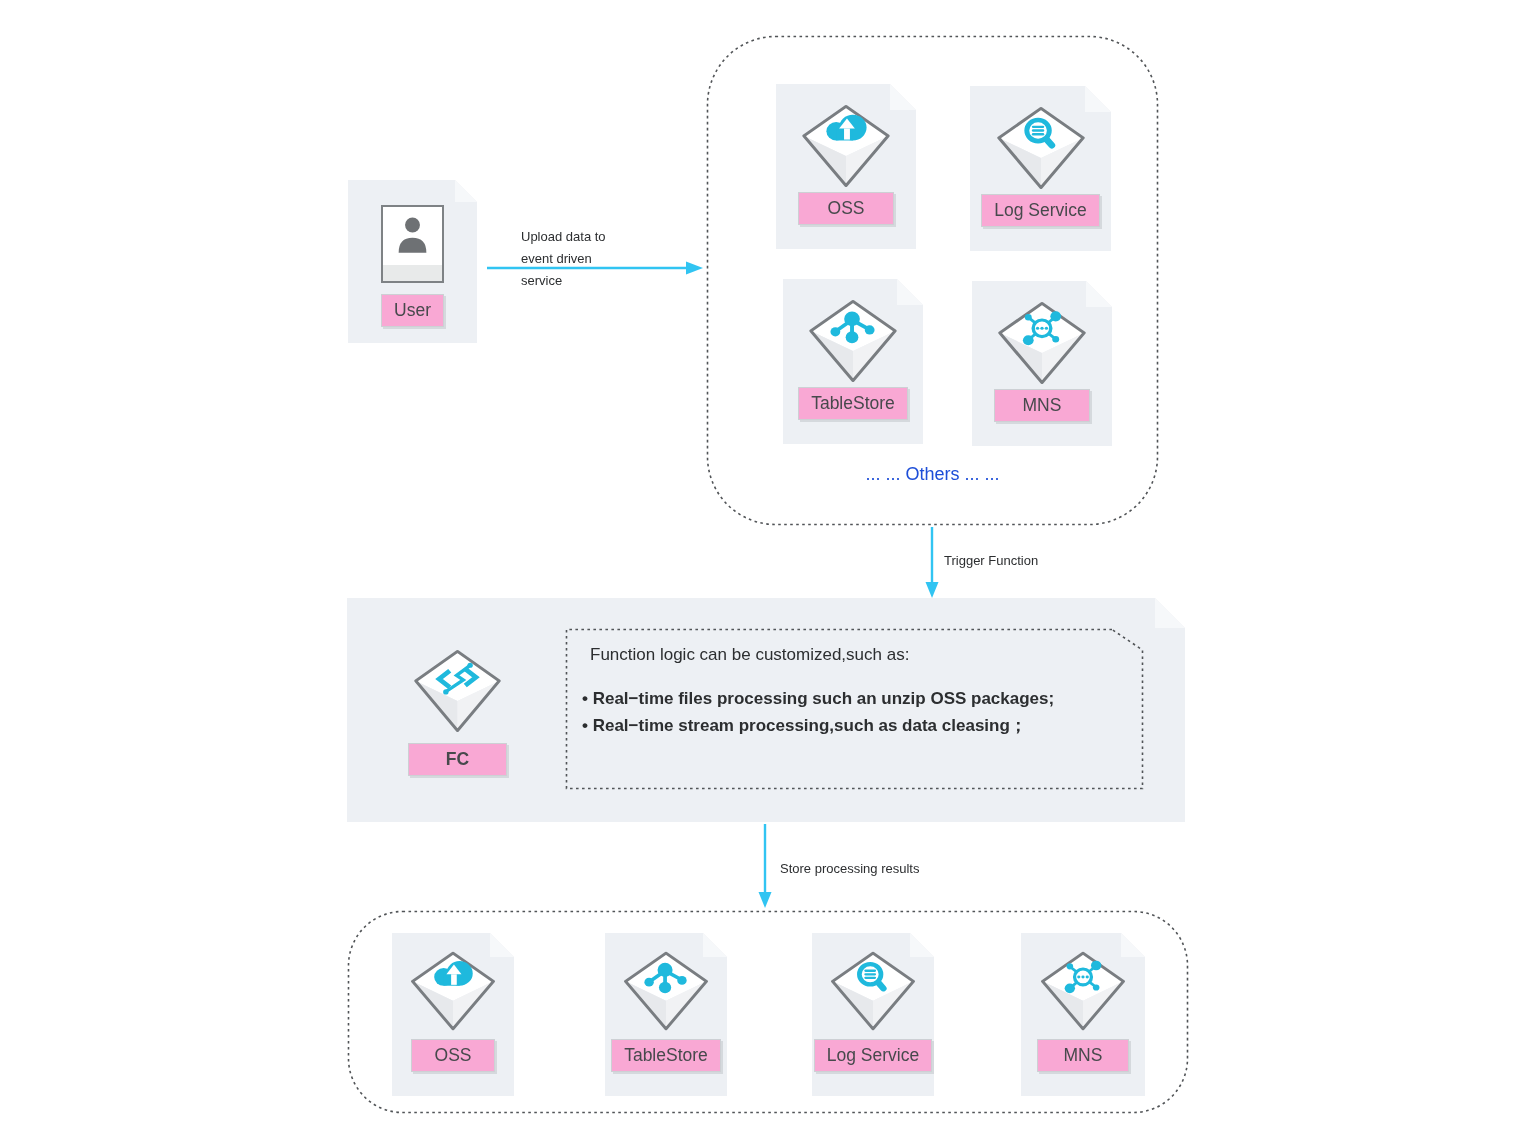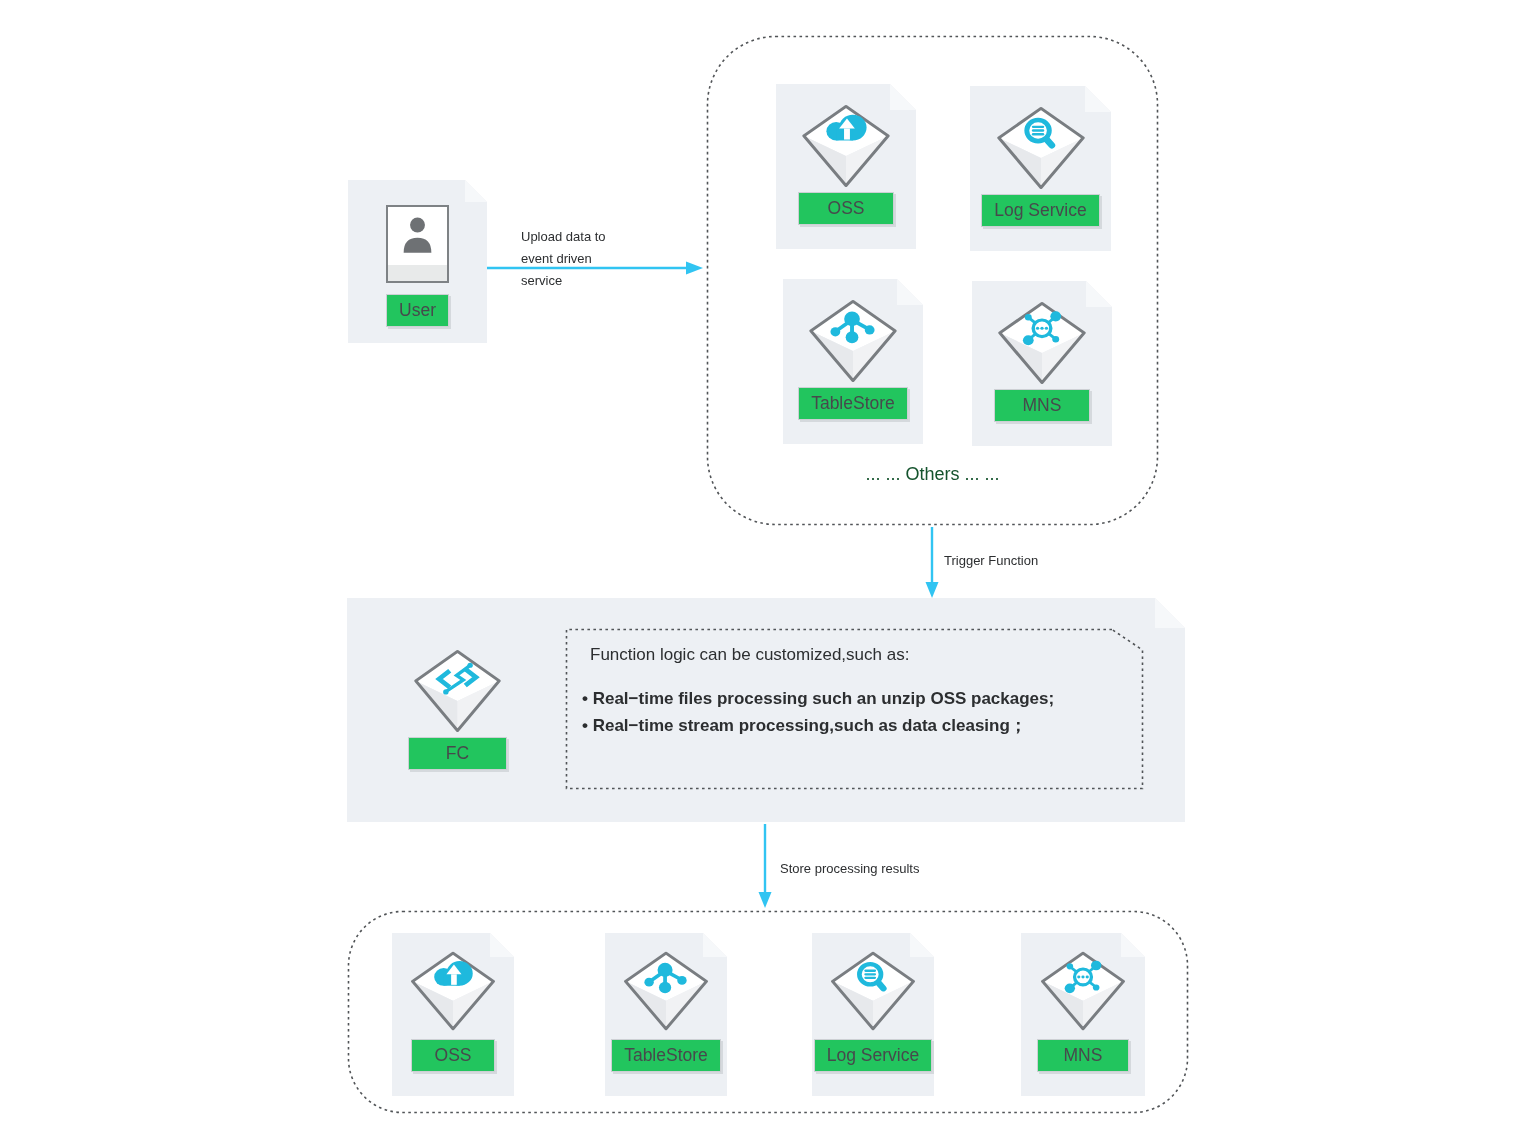--- a/index.html
+++ b/index.html
@@ -11,37 +11,37 @@
   .card{position:absolute;background:#edf0f4;display:flex;flex-direction:column;align-items:center;
         clip-path:polygon(0 0, calc(100% - 26px) 0, 100% 26px, 100% 100%, 0 100%);}
   .fold{position:absolute;top:0;right:0;width:26px;height:26px;background:#f6f8fa;
         clip-path:polygon(0 0, 100% 100%, 0 100%);}
   .panel{position:absolute;background:#edf0f4;
          clip-path:polygon(0 0, calc(100% - 30px) 0, 100% 30px, 100% 100%, 0 100%);}
   .panel .fold{width:30px;height:30px;}
 
   .hex{display:block;}
 
-  .label-box{box-sizing:border-box;background:#22c55e;border:1px solid #cdd0d4;
+  .label-box{box-sizing:border-box;background:#f9a8d4;border:1px solid #cdd0d4;
              box-shadow:2px 2px 0 rgba(183,188,193,.45);
              color:#47494c;font-size:17.5px;line-height:1;padding:7px 12px 6px;
              min-width:96px;text-align:center;white-space:nowrap;}
 
   
   .avatar-box{position:relative;width:63px;height:78px;margin-top:25px;background:#ffffff;
               border:2px solid #7e8285;box-sizing:border-box;}
   .avatar-box svg{position:absolute;top:2px;left:0;width:100%;height:72%;}
   .avatar-strip{position:absolute;left:0;right:0;bottom:0;height:21%;background:#e8eaea;}
 
   .note-title{position:absolute;font-size:17px;color:#2c2e30;}
   .bullets{position:absolute;font-size:17px;color:#2c2e30;}
   .bullets div{line-height:26.5px;white-space:nowrap;}
 
   .flow-label{position:absolute;font-size:13px;color:#2c2e30;white-space:pre-line;line-height:22px;}
-  .others{position:absolute;font-size:18px;color:#14532d;text-align:center;}
+  .others{position:absolute;font-size:18px;color:#1d4ed8;text-align:center;}
 
   .overlay{position:absolute;left:0;top:0;pointer-events:none;}
   .defs-store{position:absolute;width:0;height:0;overflow:hidden;}
 </style>
 </head>
 <body>
 
 <div class="canvas">
 
   <svg class="defs-store" aria-hidden="true">
@@ -106,21 +106,21 @@
         <circle cx="63" cy="22" r="2.8" fill="#1fb9dd"></circle>
         <circle cx="38" cy="51" r="2.8" fill="#1fb9dd"></circle>
       </g>
       <g id="icon-person">
         <circle cx="50" cy="30" r="14" fill="#6e7174"></circle>
         <path d="M24,82 Q24,54 50,54 Q76,54 76,82 Z" fill="#6e7174"></path>
       </g>
     </defs>
   </svg>
 
-  <div class="card" style="left:348px;top:180px;width:139px;height:163px;clip-path:polygon(0 0, calc(100% - 22px) 0, 100% 22px, 100% 100%, 0 100%);">
+  <div class="card" style="left:348px;top:180px;width:129px;height:163px;clip-path:polygon(0 0, calc(100% - 22px) 0, 100% 22px, 100% 100%, 0 100%);">
     <div class="fold" style="width:22px;height:22px;"></div>
     <div class="avatar-box">
       <svg viewBox="0 0 100 100">
           <use href="#icon-person"></use>
         </svg>
       <div class="avatar-strip"></div>
     </div>
     <div class="label-box" style="min-width:46px;margin-top:11px;">User</div>
   </div>
 
@@ -169,21 +169,21 @@
   <div class="flow-label" style="left:944px;top:550px;">Trigger Function</div>
 
   <div class="panel" style="left:347px;top:598px;width:838px;height:224px;">
     <div class="fold"></div>
 
     <div class="abs" style="left:61px;top:47px;width:99px;display:flex;flex-direction:column;align-items:center;">
       <svg class="hex" viewBox="0 0 100 100" width="97" height="92" preserveAspectRatio="none">
           <use href="#hex3d"></use>
           <use href="#icon-fc"></use>
         </svg>
-      <div class="label-box" style="align-self:stretch;margin-top:0;">FC</div>
+      <div class="label-box" style="align-self:stretch;margin-top:6px;font-weight:bold;">FC</div>
     </div>
 
     <div class="note-title" style="left:243px;top:47px;">Function logic can be customized,such as:</div>
     <div class="bullets" style="left:235px;top:88px;font-weight:bold;">
       <div>• Real−time files processing such an unzip OSS packages;</div>
       <div>• Real−time stream processing,such as data cleasing；</div>
     </div>
   </div>
 
   <div class="flow-label" style="left:780px;top:858px;">Store processing results</div>

